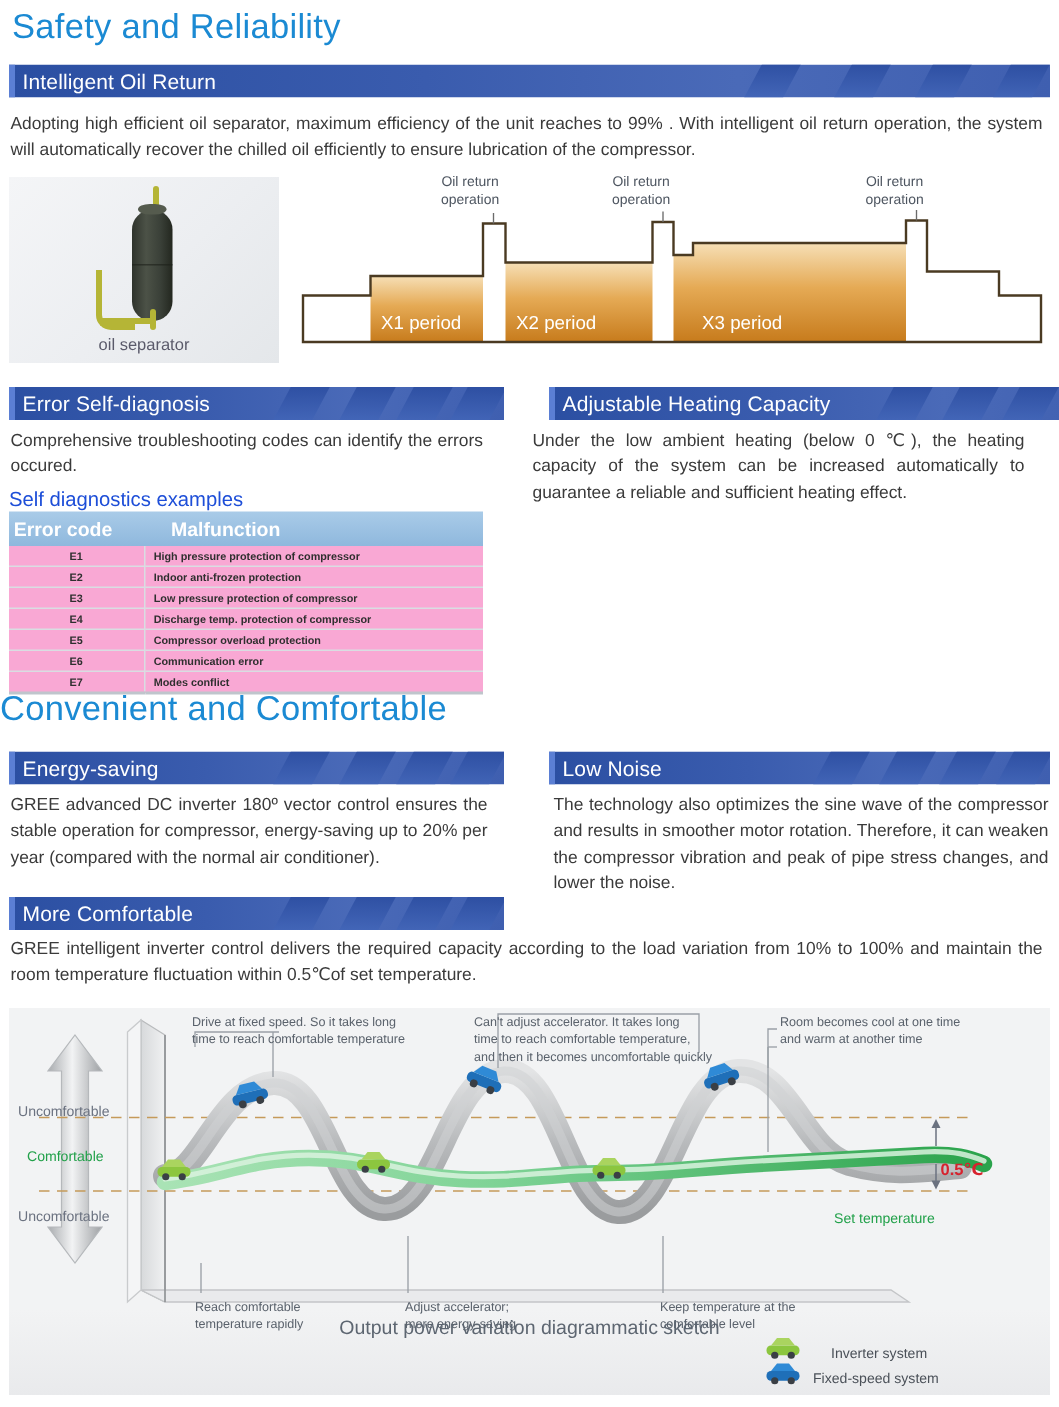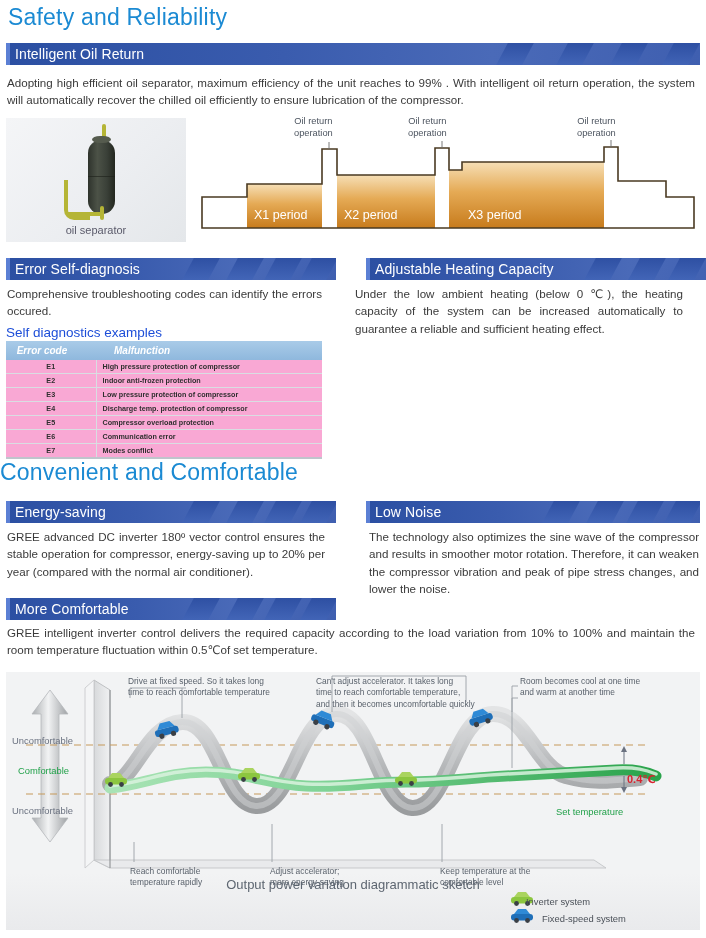--- a/index.html
+++ b/index.html
@@ -105,22 +105,22 @@
     white-space:nowrap;
   }
   .period-txt{
     position:absolute;color:#fff;font-size:12.5px;white-space:nowrap;
   }
 
   
   #errtable{position:absolute;left:6px;top:341px;width:316px;border-collapse:collapse;}
   #errtable th{
     background:linear-gradient(to bottom,#a9cbe8,#8fb8dd);
-    color:#ffffff;font-size:10px;font-weight:bold;text-align:left;
-    padding:4px 18px;border:none;font-style:italic;
+    color:#ffffff;font-size:13px;font-weight:bold;text-align:left;
+    padding:4px 18px;border:none;
   }
   #errtable th.c1{width:72px;text-align:center;padding-left:0;text-align:center;}
   #errtable td{
     font-size:7.2px;color:#2f2f2f;padding:2px 6px;
     border-bottom:1px solid #d9dde2;background:#f9a8d4;font-weight:bold;
   }
   #errtable td.c1{text-align:center;width:72px;border-right:1px solid #d9dde2;}
   #errtable tr:last-child td{border-bottom:2px solid #bfc5cc;}
 
   
@@ -479,20 +479,20 @@
       <span>Adjust accelerator;</span><br>
       <span>more energy-saving</span>
     </div>
     <div class="cnote" style="left:434px;top:194px;">
       <span>Keep temperature at the</span><br>
       <span>comfortable level</span>
     </div>
 
     <div class="sketch-title">Output power variation diagrammatic sketch</div>
 
-    <div class="legend-txt" style="left:520px;top:224px;">Inverter system</div>
+    <div class="legend-txt" style="left:548px;top:224px;">Inverter system</div>
     <div class="legend-txt" style="left:536px;top:241px;">Fixed-speed system</div>
   </div>
 
-  <div id="deg">0.4℃</div>
+  <div id="deg">0.5℃</div>
   <div id="settemp">Set temperature</div>
 
 </div>
 
 </body></html>

